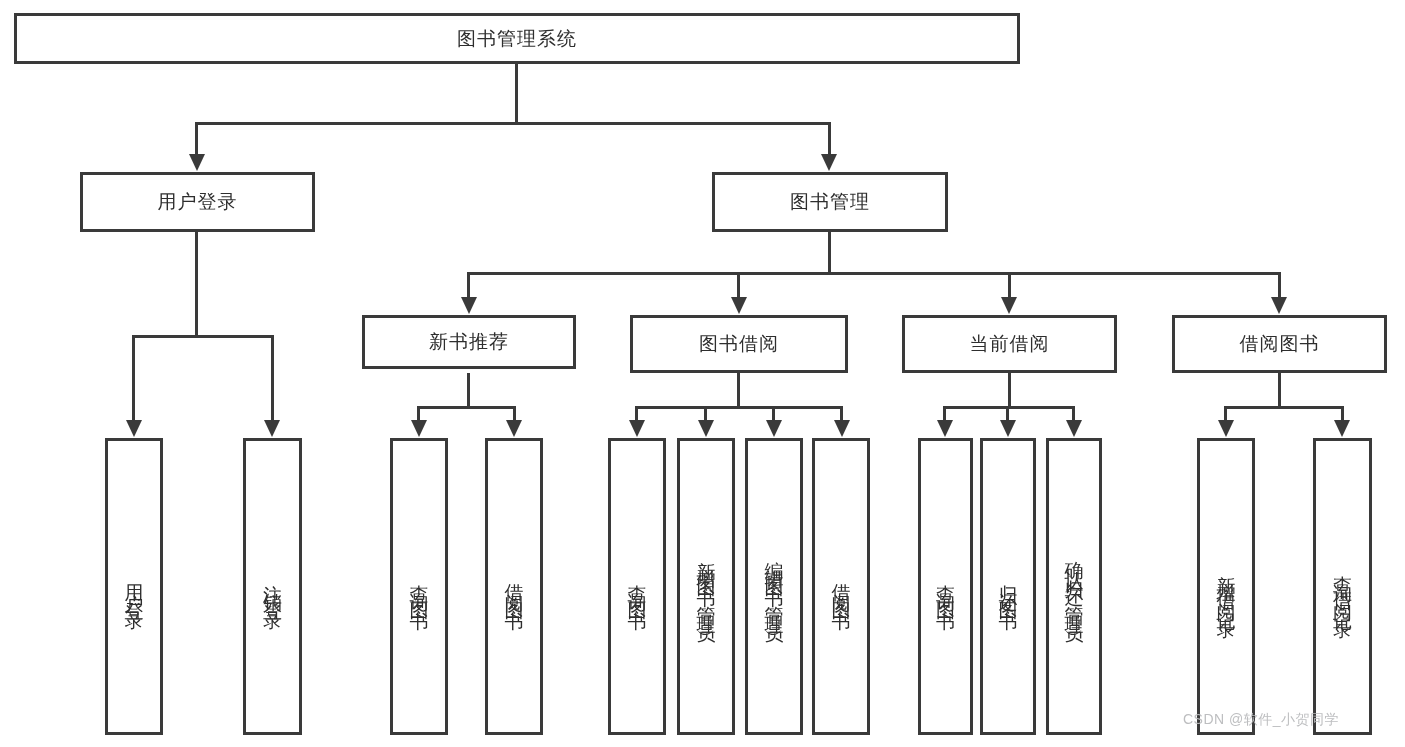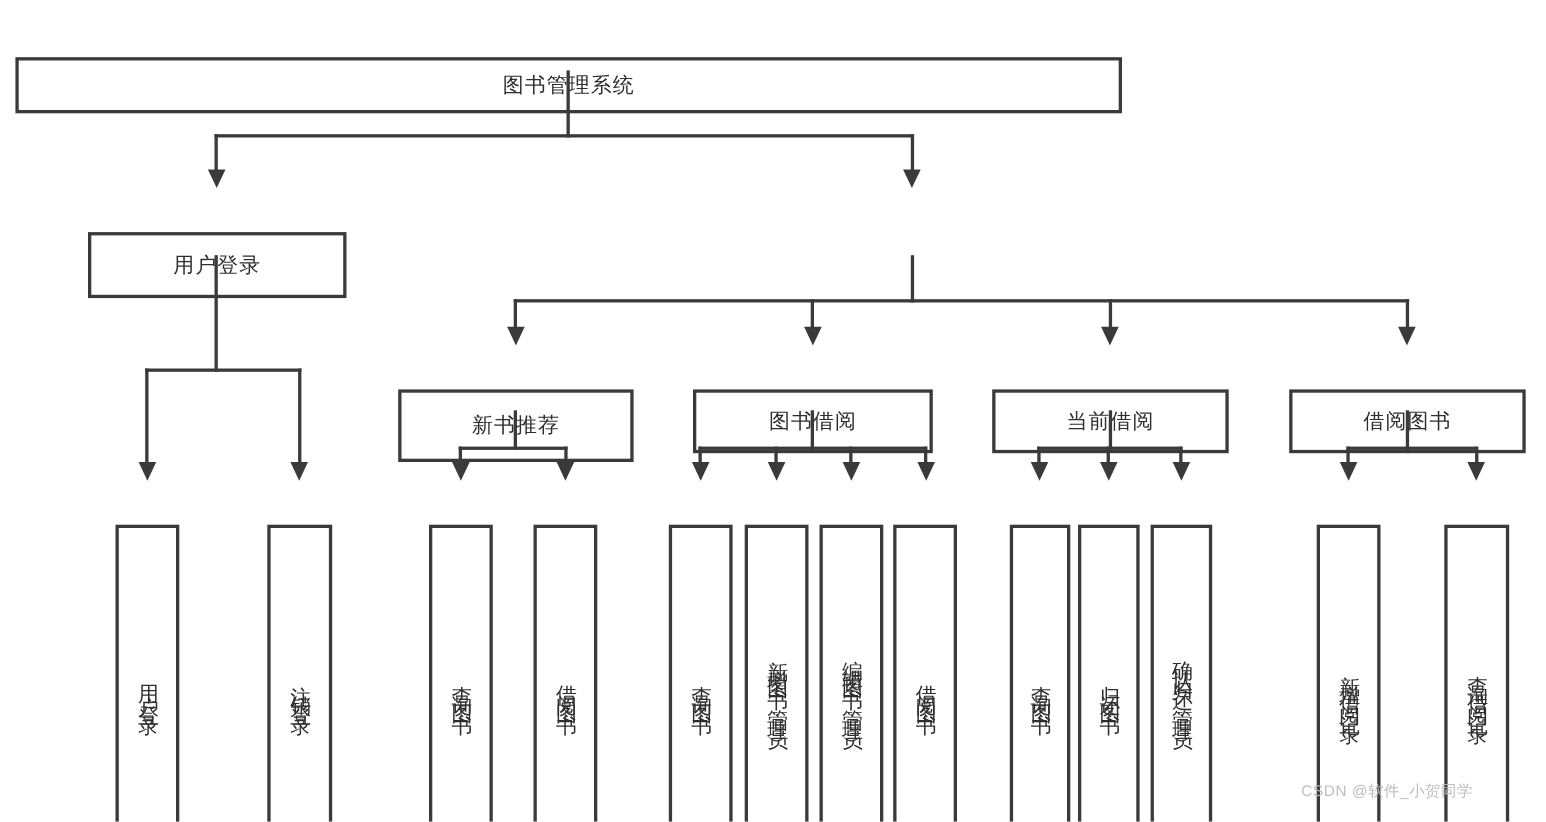--- a/index.html
+++ b/index.html
@@ -12,21 +12,20 @@
   }
   .box{
     position:absolute;
     border:3px solid #3a3a3a;
     background:#ffffff;
     box-sizing:border-box;
     display:flex;
     align-items:center;
     justify-content:center;
     color:#2e2e2e;
-    margin-top:39px;
   }
   .hlabel{font-size:19px;letter-spacing:1px;}
   .leaf .vtext{
     writing-mode:vertical-lr;
     text-orientation:mixed;
     font-size:19px;
     line-height:1.05;
     letter-spacing:9px;
     color:#2e2e2e;
     white-space:nowrap;
@@ -55,22 +54,25 @@
 <div class="canvas">
 
   <div class="box hlabel" style="left:14px;top:13px;width:1006px;height:51px">
     <span>图书管理系统</span>
   </div>
 
   <div class="box hlabel" style="left:80px;top:172px;width:235px;height:60px">
     <span>用户登录</span>
   </div>
 
+  <div class="box hlabel" style="left:712px;top:172px;width:236px;height:60px">
+    <span>图书管理</span>
+  </div>
 
-  <div class="box hlabel" style="left:362px;top:315px;width:214px;height:66px">
+  <div class="box hlabel" style="left:362px;top:315px;width:214px;height:54px">
     <span>新书推荐</span>
   </div>
 
   <div class="box hlabel" style="left:902px;top:315px;width:215px;height:58px">
     <span>当前借阅</span>
   </div>
 
   <div class="box hlabel" style="left:630px;top:315px;width:218px;height:58px">
     <span>图书借阅</span>
   </div>

